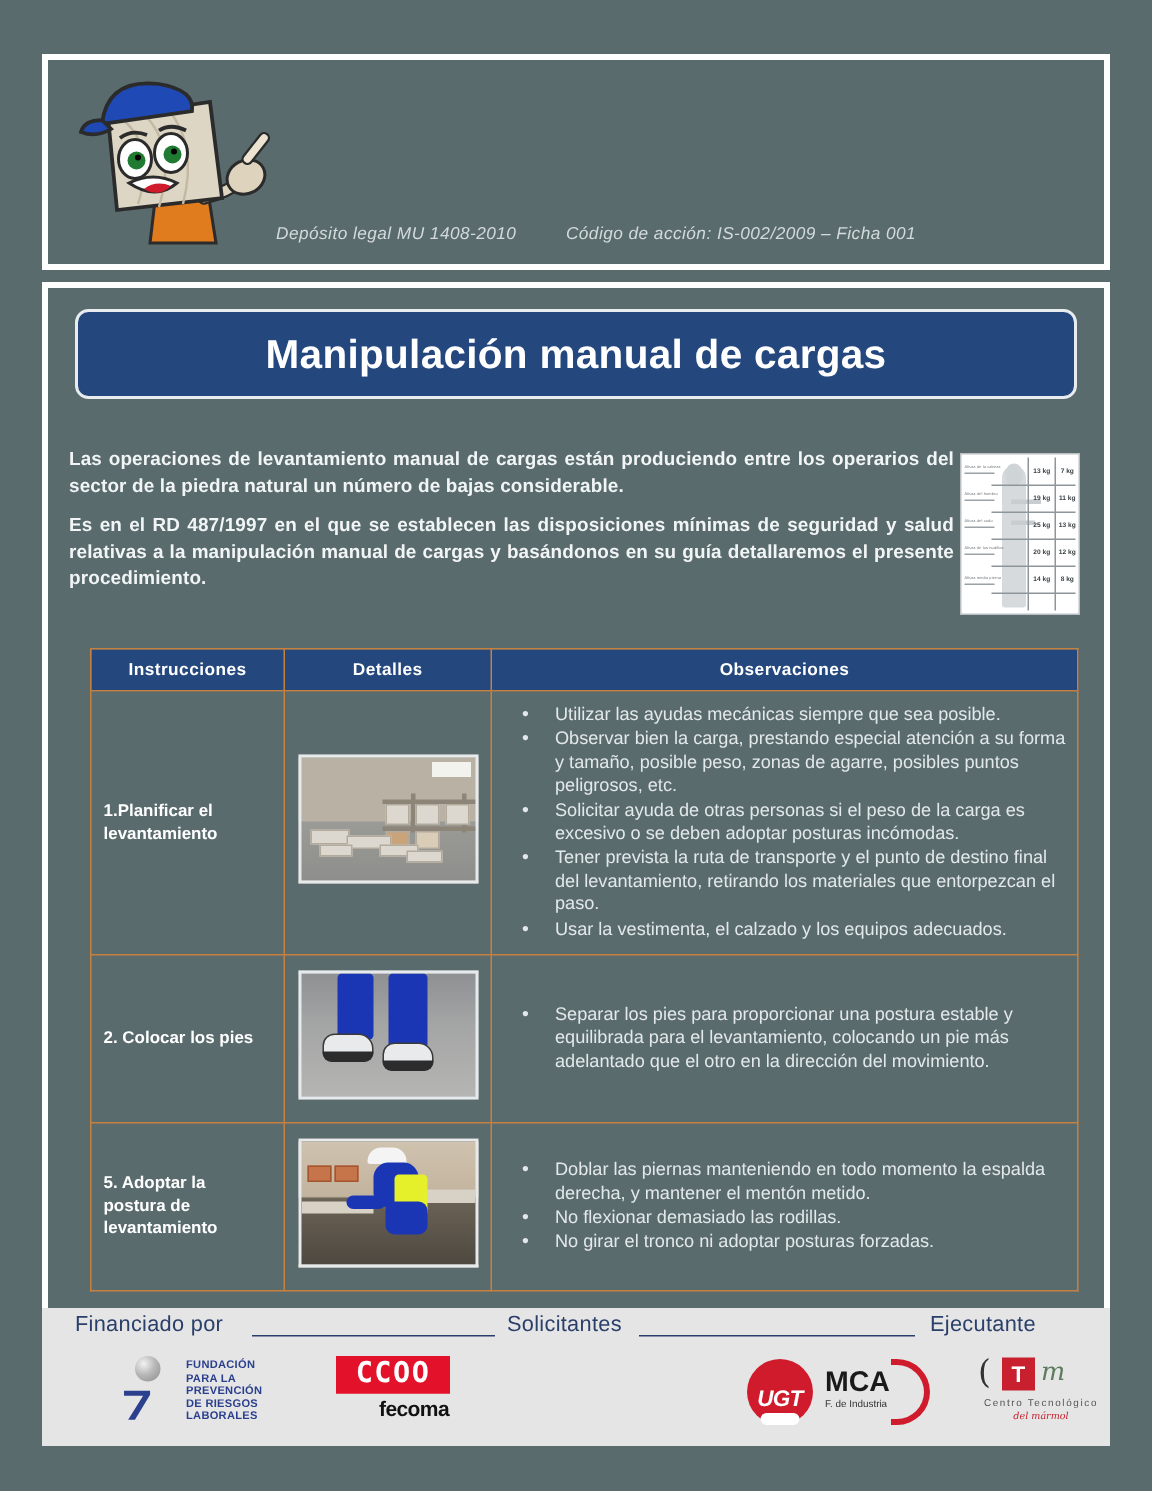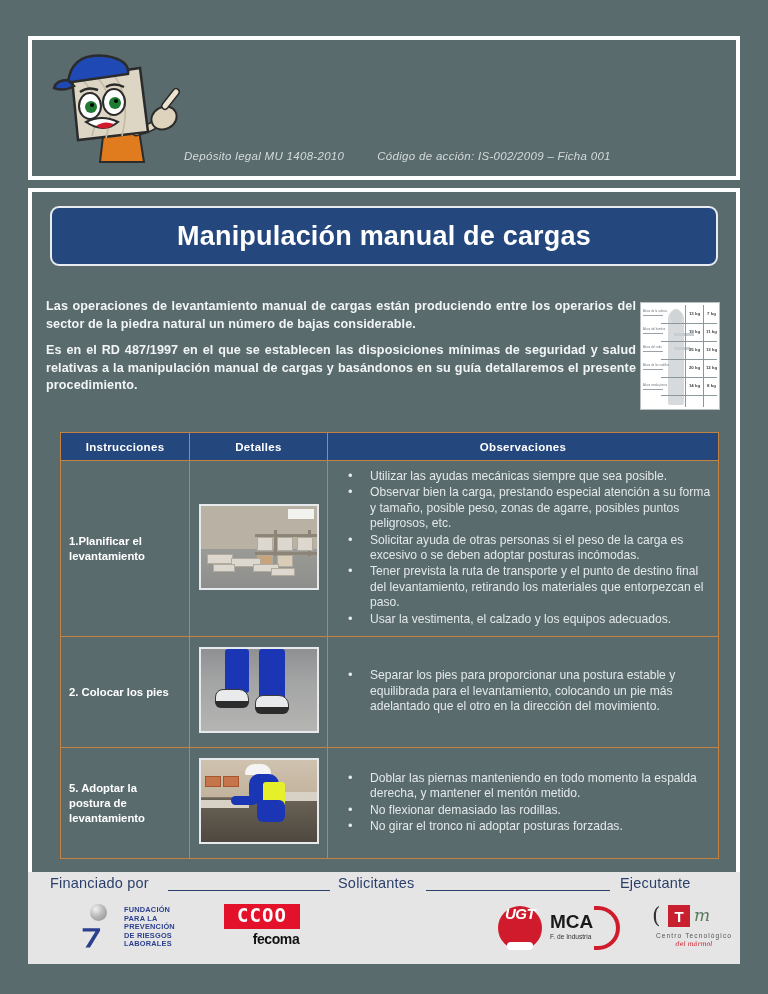--- a/index.html
+++ b/index.html
@@ -313,21 +313,21 @@
   }
   .fdp-txt {
     position: absolute; left: 80px; top: 4px; font-size: 7.2px; font-weight: bold;
     color: #2a56d6; line-height: 8.4px;
   }
 
   
   .logo-ugt { position: absolute; left: 470px; top: 6px; width: 130px; height: 52px; }
   .ugt-circle {
     position: absolute; left: 0; top: 2px; width: 44px; height: 44px; border-radius: 50%;
-    background: #cf1b2b; display: flex; align-items: center; justify-content: space-between;
+    background: #cf1b2b; display: flex; align-items: center; justify-content: flex-end;
     flex-direction: column;
   }
   .ugt-circle .u {
     font-size: 15px; font-weight: bold; color: #ffffff; font-style: italic;
     line-height: 15px; letter-spacing: -0.5px;
   }
   .ugt-circle .h {
     width: 26px; height: 8px; background: #ffffff; border-radius: 4px; margin-top: 2px;
   }
   .mca-txt {

